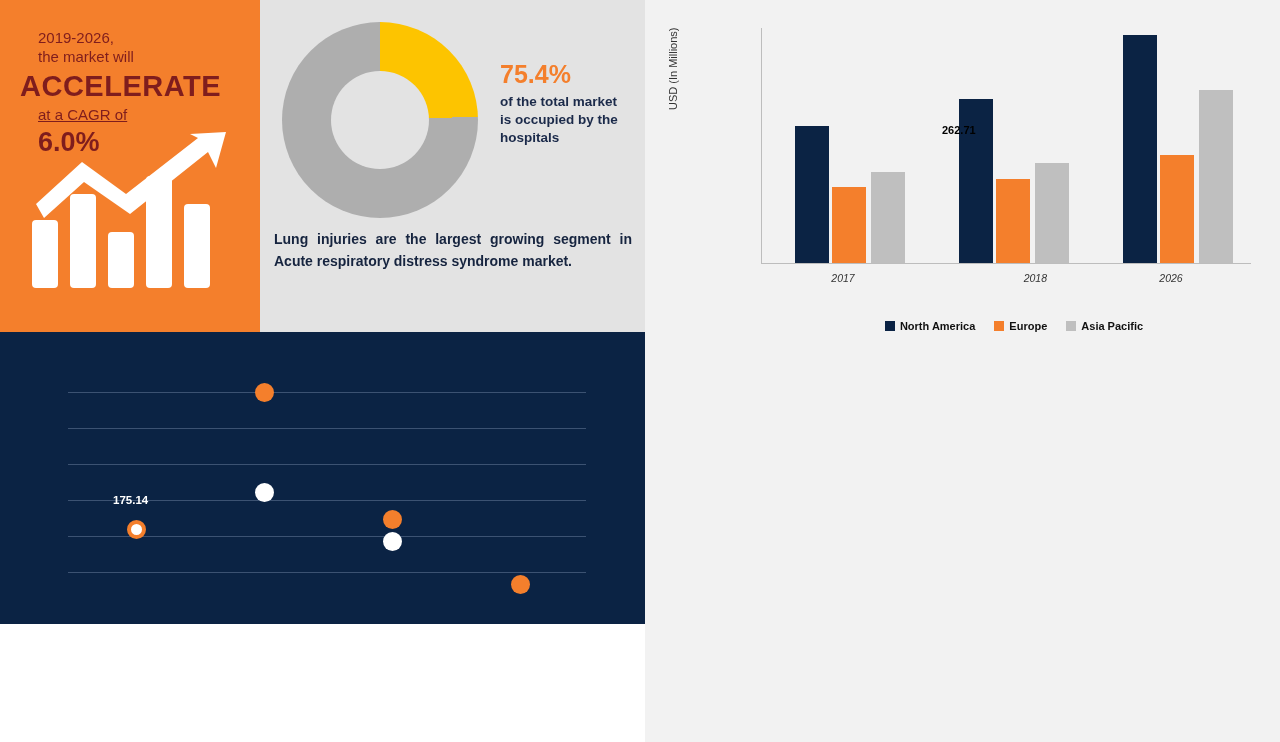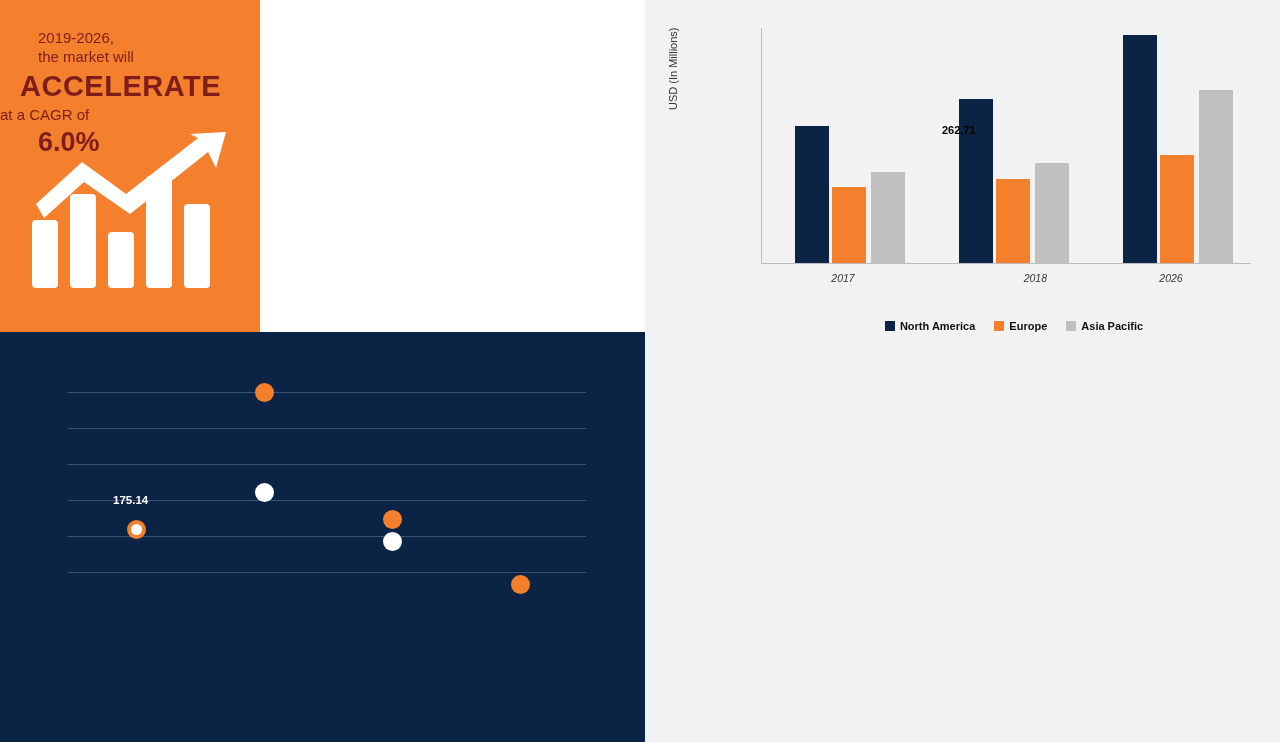--- a/index.html
+++ b/index.html
@@ -17,21 +17,21 @@
 
   .cagr-box {
     position:absolute; left:0; top:0; width:260px; height:332px;
     background:#f47f2c; color:#7f1d1d;
   }
   .cagr-top { padding:28px 0 0 38px; font-size:15px; line-height:19px; }
   .cagr-accelerate {
     font-size:29px; font-weight:bold; letter-spacing:.5px;
     padding:4px 0 2px 20px;
   }
-  .cagr-at { font-size:15px; line-height:20px; }
+  .cagr-at { padding-left:38px; font-size:15px; line-height:20px;text-decoration:underline; }
   .cagr-val { padding-left:38px; font-size:27px; font-weight:bold; line-height:34px; }
   .cagr-art { position:absolute; left:30px; top:132px; width:212px; height:160px; }
 
   .donut-box {
     position:absolute; left:260px; top:0; width:385px; height:332px;
     background:#e3e3e3;
   }
   .donut-wrap { position:absolute; left:22px; top:22px; width:196px; height:196px; }
   .donut {
     width:196px; height:196px; border-radius:50%;
@@ -46,21 +46,21 @@
   .pct { position:absolute; left:240px; top:60px; width:130px; }
   .pct-num { color:#f47f2c; font-size:25px; font-weight:bold; }
   .pct-desc { color:#1b2a4a; font-size:13.5px; font-weight:bold; line-height:18px; margin-top:4px; }
   .donut-note {
     position:absolute; left:14px; top:228px; width:358px;
     color:#16243f; font-size:14px; font-weight:bold; line-height:22px;
     text-align:justify;
   }
 
   .dumbbell-box {
-    position:absolute; left:0; top:332px; width:645px; height:410px;
+    position:absolute; left:0; top:332px; width:645px; height:292px;
     background:#0b2344; color:#ffffff;
   }
   .dumb-chart { position:absolute; left:0; top:14px; width:645px; height:250px; }
   .dumb-line { position:absolute; left:68px; width:518px; height:1px; background:#3c5272; }
   .dot { position:absolute; width:19px; height:19px; border-radius:50%; }
   .dot.orange { background:#f47f2c; }
   .dot.white  { background:#ffffff; }
   .dot.ring   { background:#ffffff; border:4px solid #f47f2c; }
   .dumb-val {
     position:absolute; color:#ffffff; font-size:11.5px; font-weight:bold;
@@ -117,20 +117,30 @@
             <rect x="40" y="62" width="26" height="94" rx="4"></rect>
             <rect x="78" y="100" width="26" height="56" rx="4"></rect>
             <rect x="116" y="44" width="26" height="112" rx="4"></rect>
             <rect x="154" y="72" width="26" height="84" rx="4"></rect>
             <path d="M6 72 L52 30 L96 62 L168 6 L160 2 L196 0 L186 36 L178 20 L100 82 L54 50 L14 86 Z"></path>
           </g>
         </svg>
       </div>
     </div>
 
+    <div class="donut-box">
+      <div class="donut-wrap">
+        <div class="donut"></div>
+      </div>
+      <div class="pct">
+        <div class="pct-num">75.4%</div>
+        <div class="pct-desc">of the total market is occupied by the hospitals</div>
+      </div>
+      <div class="donut-note">Lung injuries are the largest growing segment in Acute respiratory distress syndrome market.</div>
+    </div>
 
     <div class="dumbbell-box">
       <div class="dumb-chart">
         <div class="dumb-line" style="top:46px;"></div>
         <div class="dumb-line" style="top:82px;"></div>
         <div class="dumb-line" style="top:118px;"></div>
         <div class="dumb-line" style="top:154px;"></div>
         <div class="dumb-line" style="top:190px;"></div>
         <div class="dumb-line" style="top:226px;"></div>
 

